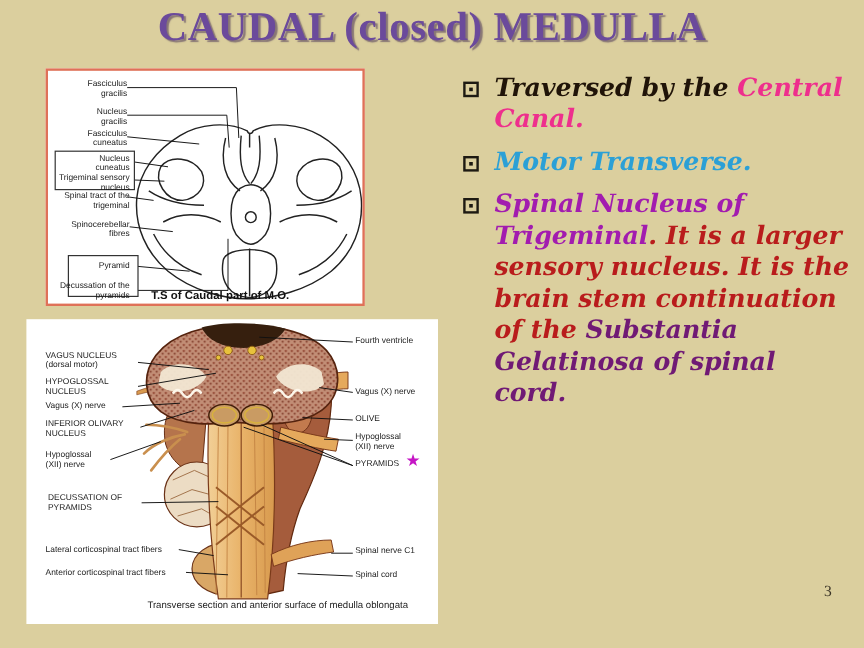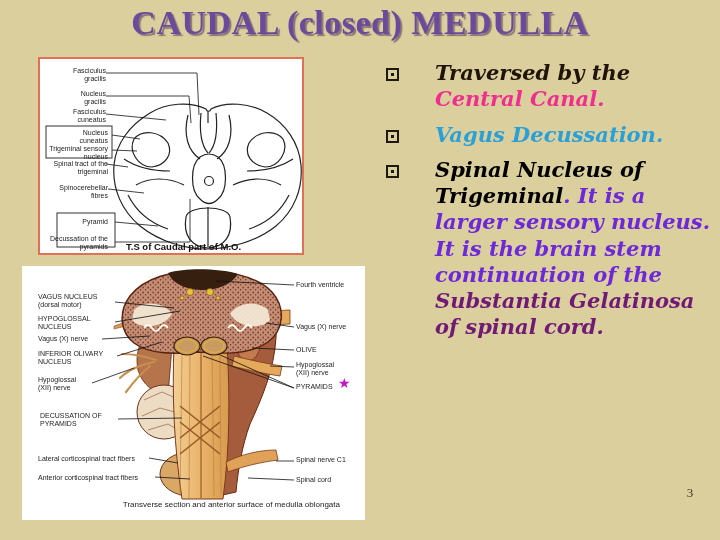--- a/index.html
+++ b/index.html
@@ -10,21 +10,21 @@
          letter-spacing:.5px;text-shadow:2px 2px 1px rgba(52,30,76,.5);}
   .panel{position:absolute;background:#ffffff;}
   .panel-ts{left:38px;top:57px;width:262px;height:194px;border:2px solid #8b5cf6;}
   .panel-illu{left:22px;top:266px;width:343px;height:254px;}
   .panel svg{position:absolute;left:0;top:0;}
   .dlabel{position:absolute;font-size:7px;line-height:1.18;color:#1c1c1c;}
   .ra{text-align:right;}
   .cap1{position:absolute;left:86px;top:182px;width:160px;font-size:9.5px;font-weight:bold;color:#111;}
   .cap2{position:absolute;left:28px;top:234px;width:290px;text-align:right;font-size:8px;color:#222;}
   .bullets{position:absolute;left:386px;top:60px;width:324px;}
-  .bullet-item{display:flex;margin-bottom:9px;gap:23px;}
+  .bullet-item{display:flex;margin-bottom:9px;}
   .bullet-marker{flex:none;width:9px;height:9px;border:2px solid #1d1a12;margin:8px 13px 0 0;
          display:flex;align-items:center;justify-content:center;}
   .bullet-marker-inner{width:3px;height:3px;background:#1d1a12;}
   .bullet-text{margin:0;font-family:"DejaVu Serif",serif;font-style:italic;font-weight:bold;
          font-size:21px;line-height:1.25;}
   .star-icon{position:absolute;left:316px;top:110px;font-size:14px;line-height:1;}
   .page-number{position:absolute;left:680px;top:485px;width:20px;text-align:center;
          font-family:"Liberation Serif",serif;font-size:13px;color:#3c3628;}
 </style>
 </head>
@@ -191,24 +191,24 @@
       <div class="bullet-item">
         <span class="bullet-marker">
           <span class="bullet-marker-inner"></span>
         </span>
         <p class="bullet-text"><span style="color: rgb(32, 20, 8);">Traversed by the </span><span style="color: rgb(238, 47, 141);">Central Canal.</span></p>
       </div>
       <div class="bullet-item">
         <span class="bullet-marker">
           <span class="bullet-marker-inner"></span>
         </span>
-        <p class="bullet-text"><span style="color: rgb(43, 160, 214);">Vagus Decussation.</span></p>
+        <p class="bullet-text"><span style="color: rgb(43, 160, 214);">Motor Transverse.</span></p>
       </div>
       <div class="bullet-item">
         <span class="bullet-marker">
           <span class="bullet-marker-inner"></span>
         </span>
-        <p class="bullet-text"><span style="color: #000000; margin-top: 29px;">Spinal Nucleus of Trigeminal</span><span style="color: #6d28d9;">. It is a larger sensory nucleus. It is the brain stem continuation of the </span><span style="color: #701a75;">Substantia Gelatinosa of spinal cord.</span></p>
+        <p class="bullet-text"><span style="color: #a21caf; margin-top: 29px;">Spinal Nucleus of Trigeminal</span><span style="color: #b91c1c;">. It is a larger sensory nucleus. It is the brain stem continuation of the </span><span style="color: #701a75;">Substantia Gelatinosa of spinal cord.</span></p>
       </div>
     </div>
 
   <div class="page-number">3</div>
 </div>
 
 </body></html>

